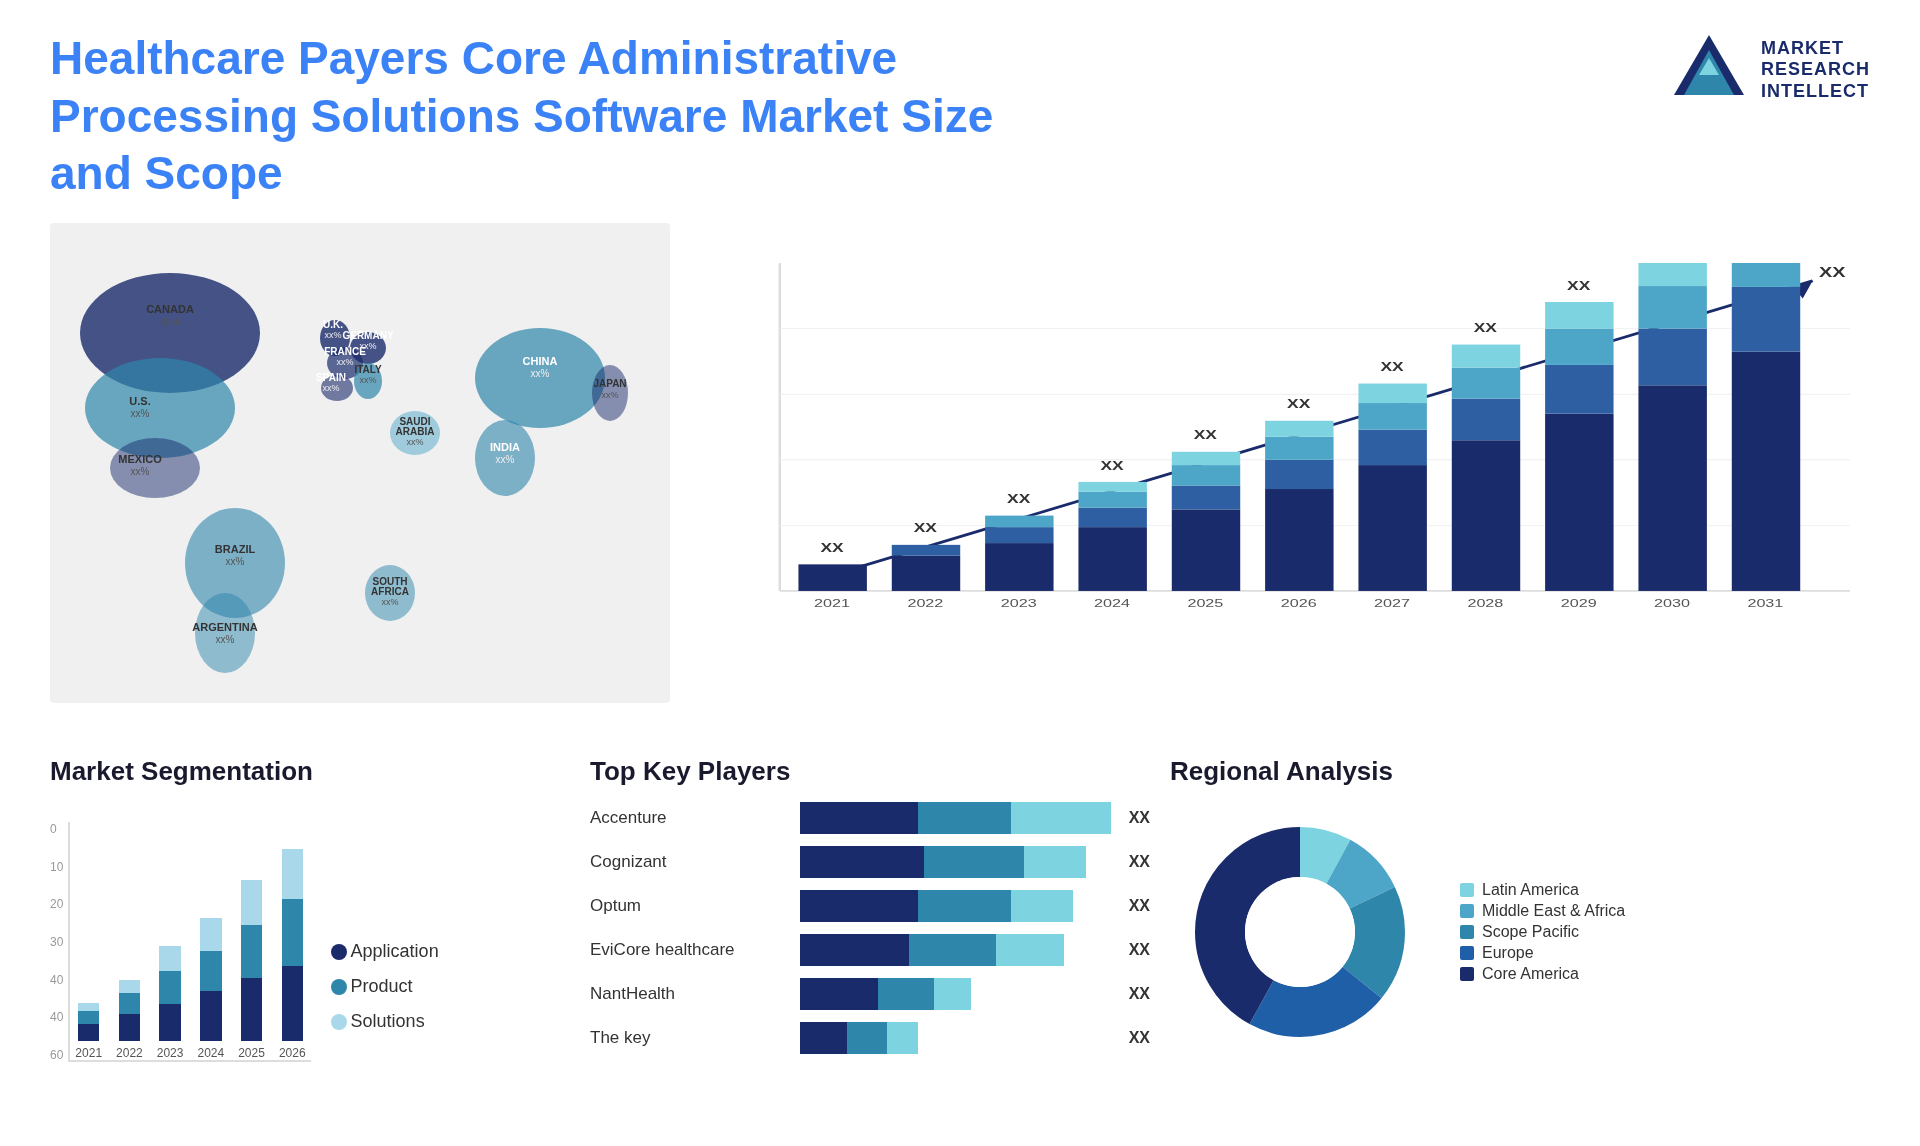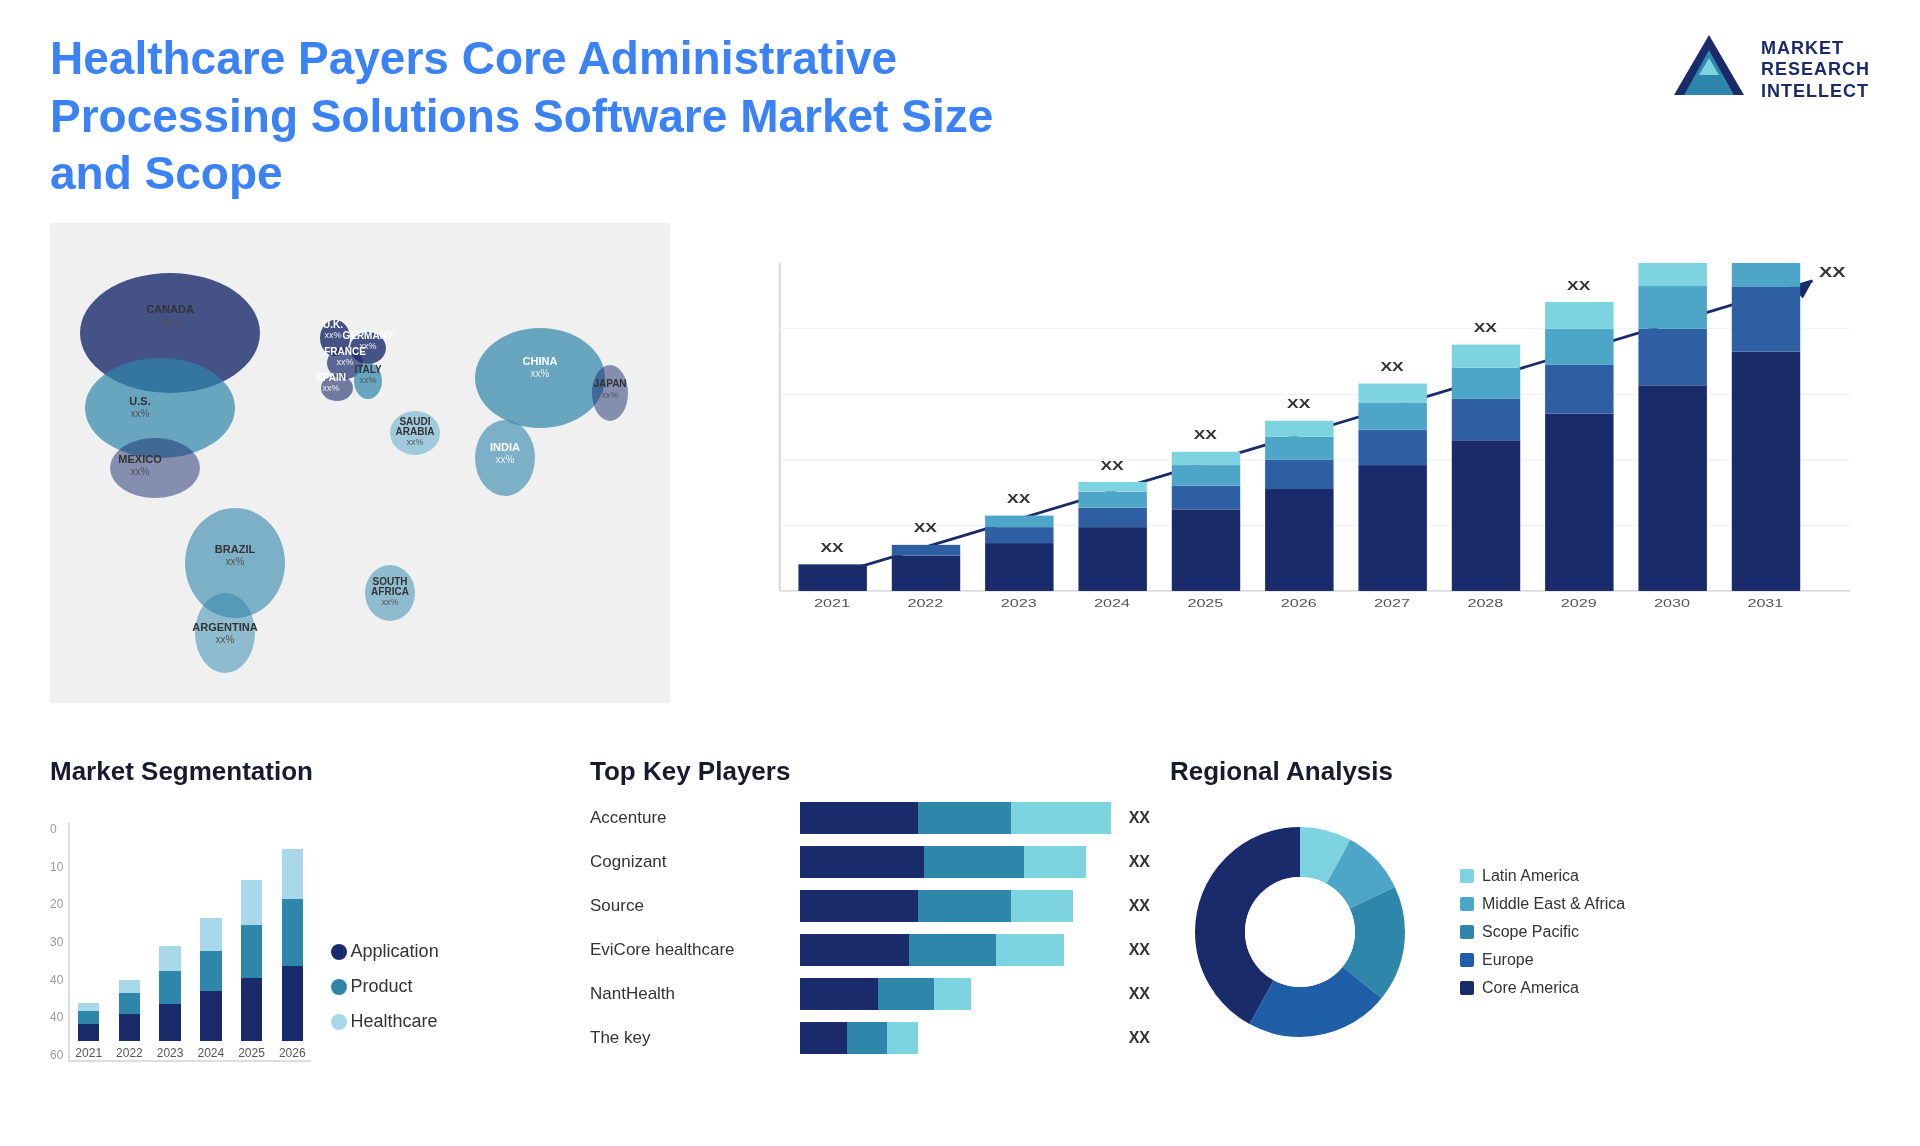--- a/index.html
+++ b/index.html
@@ -156,21 +156,21 @@
     }
     .donut-container {
       display: flex;
       align-items: center;
       gap: 30px;
       margin-top: 10px;
     }
     .regional-legend {
       display: flex;
       flex-direction: column;
-      gap: 10px;
+      gap: 3px;
     }
     .regional-legend-item {
       display: flex;
       align-items: center;
       gap: 8px;
       font-size: 16px;
       color: #333;
     }
     .reg-dot {
       width: 14px;
@@ -502,21 +502,21 @@
           <div class="legend-item">
             <div class="legend-dot" style="background:#1a2b6b;"></div>
             <span>Application</span>
           </div>
           <div class="legend-item">
             <div class="legend-dot" style="background:#2e86ab;"></div>
             <span>Product</span>
           </div>
           <div class="legend-item">
             <div class="legend-dot" style="background:#a8d8ea;"></div>
-            <span>Healthcare</span>
+            <span>Solutions</span>
           </div>
         </div>
       </div>
     </div>
 
     <div class="players-section">
       <div class="section-title">Top Key Players</div>
 
       <div class="player-row">
         <div class="player-name">Accenture</div>
@@ -532,21 +532,21 @@
         <div class="player-name">Cognizant</div>
         <div class="player-bar-container">
           <div class="player-bar-segment" style="width:40%; background:#1a2b6b;"></div>
           <div class="player-bar-segment" style="width:32%; background:#2e86ab;"></div>
           <div class="player-bar-segment" style="width:20%; background:#7dd4e0;"></div>
         </div>
         <span class="player-xx">XX</span>
       </div>
 
       <div class="player-row">
-        <div class="player-name">Source</div>
+        <div class="player-name">Optum</div>
         <div class="player-bar-container">
           <div class="player-bar-segment" style="width:38%; background:#1a2b6b;"></div>
           <div class="player-bar-segment" style="width:30%; background:#2e86ab;"></div>
           <div class="player-bar-segment" style="width:20%; background:#7dd4e0;"></div>
         </div>
         <span class="player-xx">XX</span>
       </div>
 
       <div class="player-row">
         <div class="player-name">EviCore healthcare</div>

